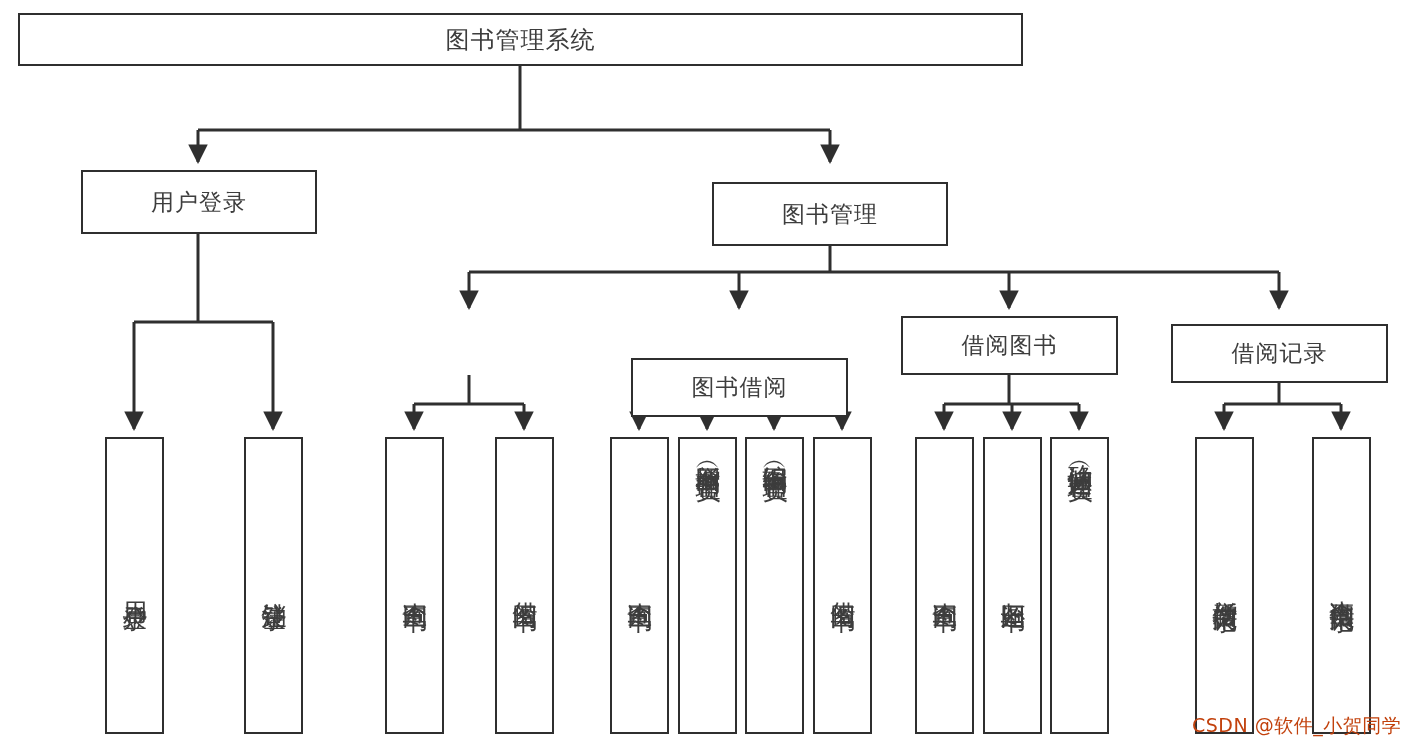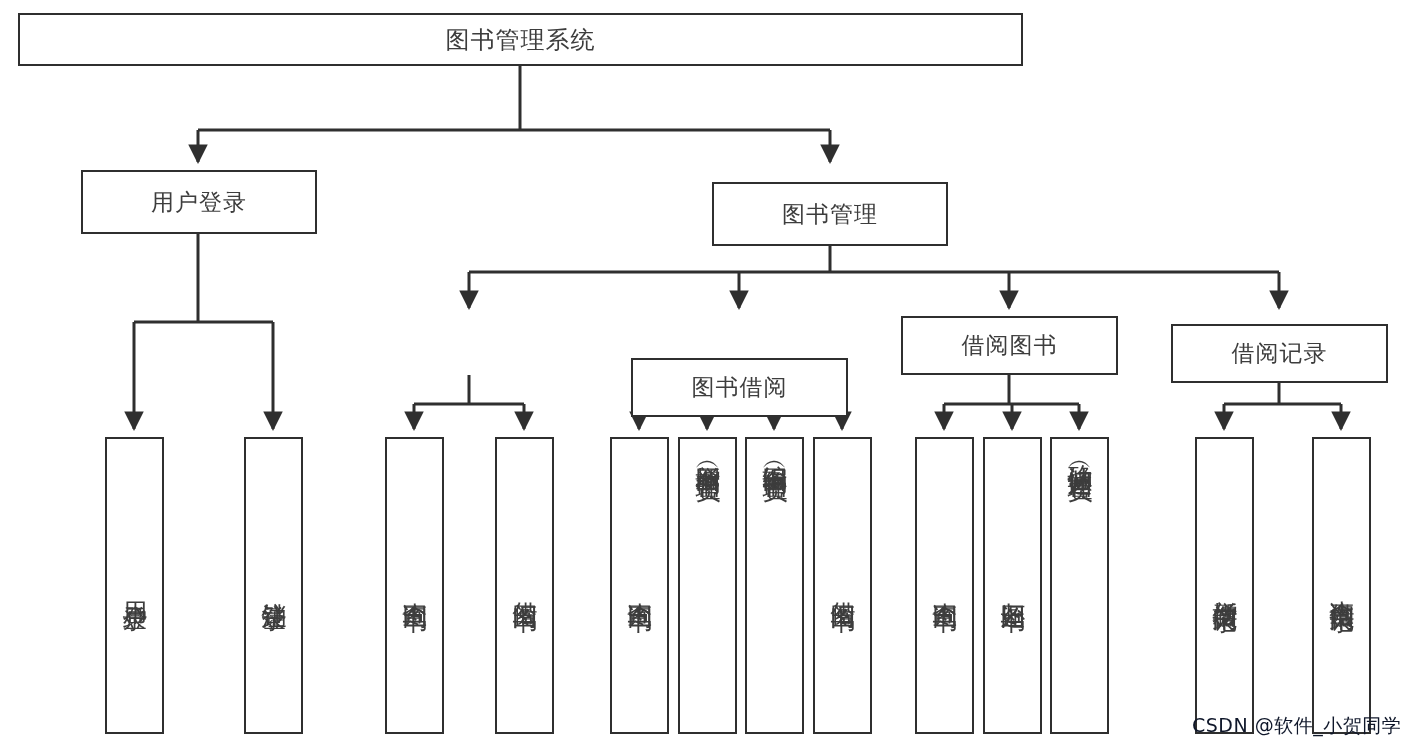--- a/index.html
+++ b/index.html
@@ -67,21 +67,21 @@
   }
   .node-box.leaf.leaf-center {
     align-items: center;
     padding-top: 0;
   }
   #watermark {
     position: absolute;
     left: 1192px;
     top: 713px;
     font-size: 19px;
-    color: #0f172a;
+    color: #c2410c;
     white-space: nowrap;
     letter-spacing: 0.5px;
   }
 </style>
 </head>
 <body>
 
 <div id="diagram-root">
 
   <svg id="flow-svg" viewBox="0 0 1405 747" xmlns="http://www.w3.org/2000/svg">

